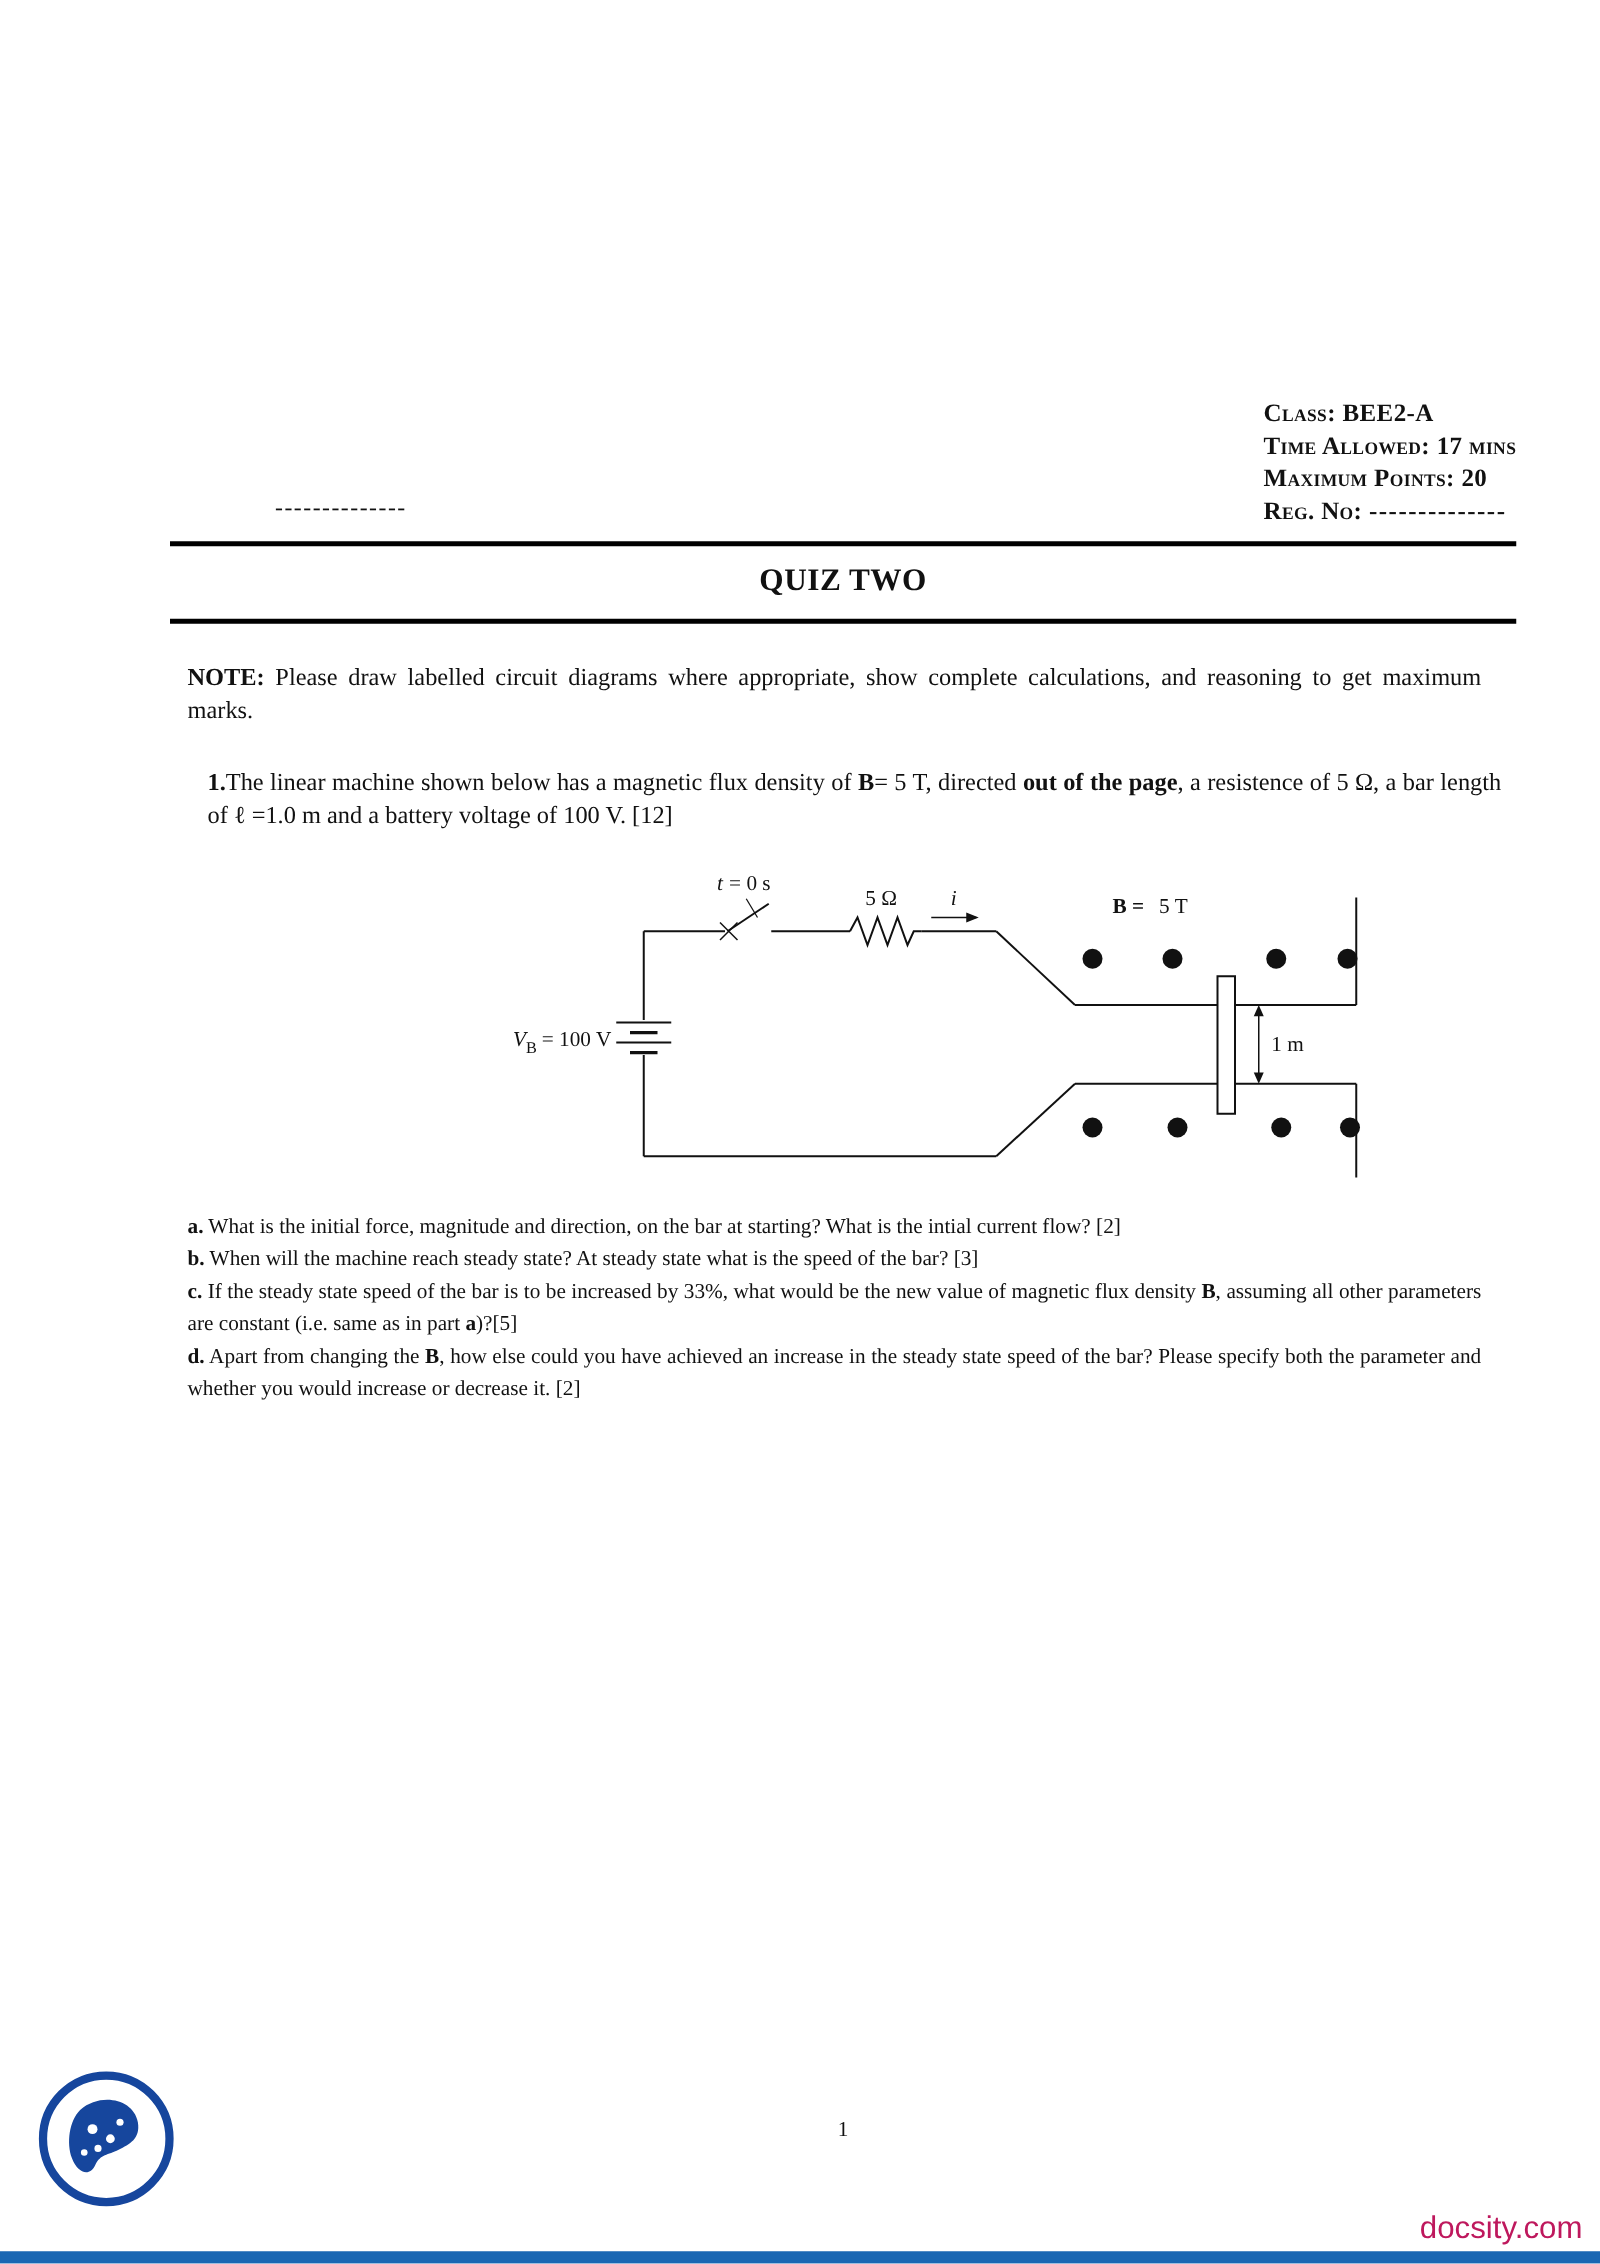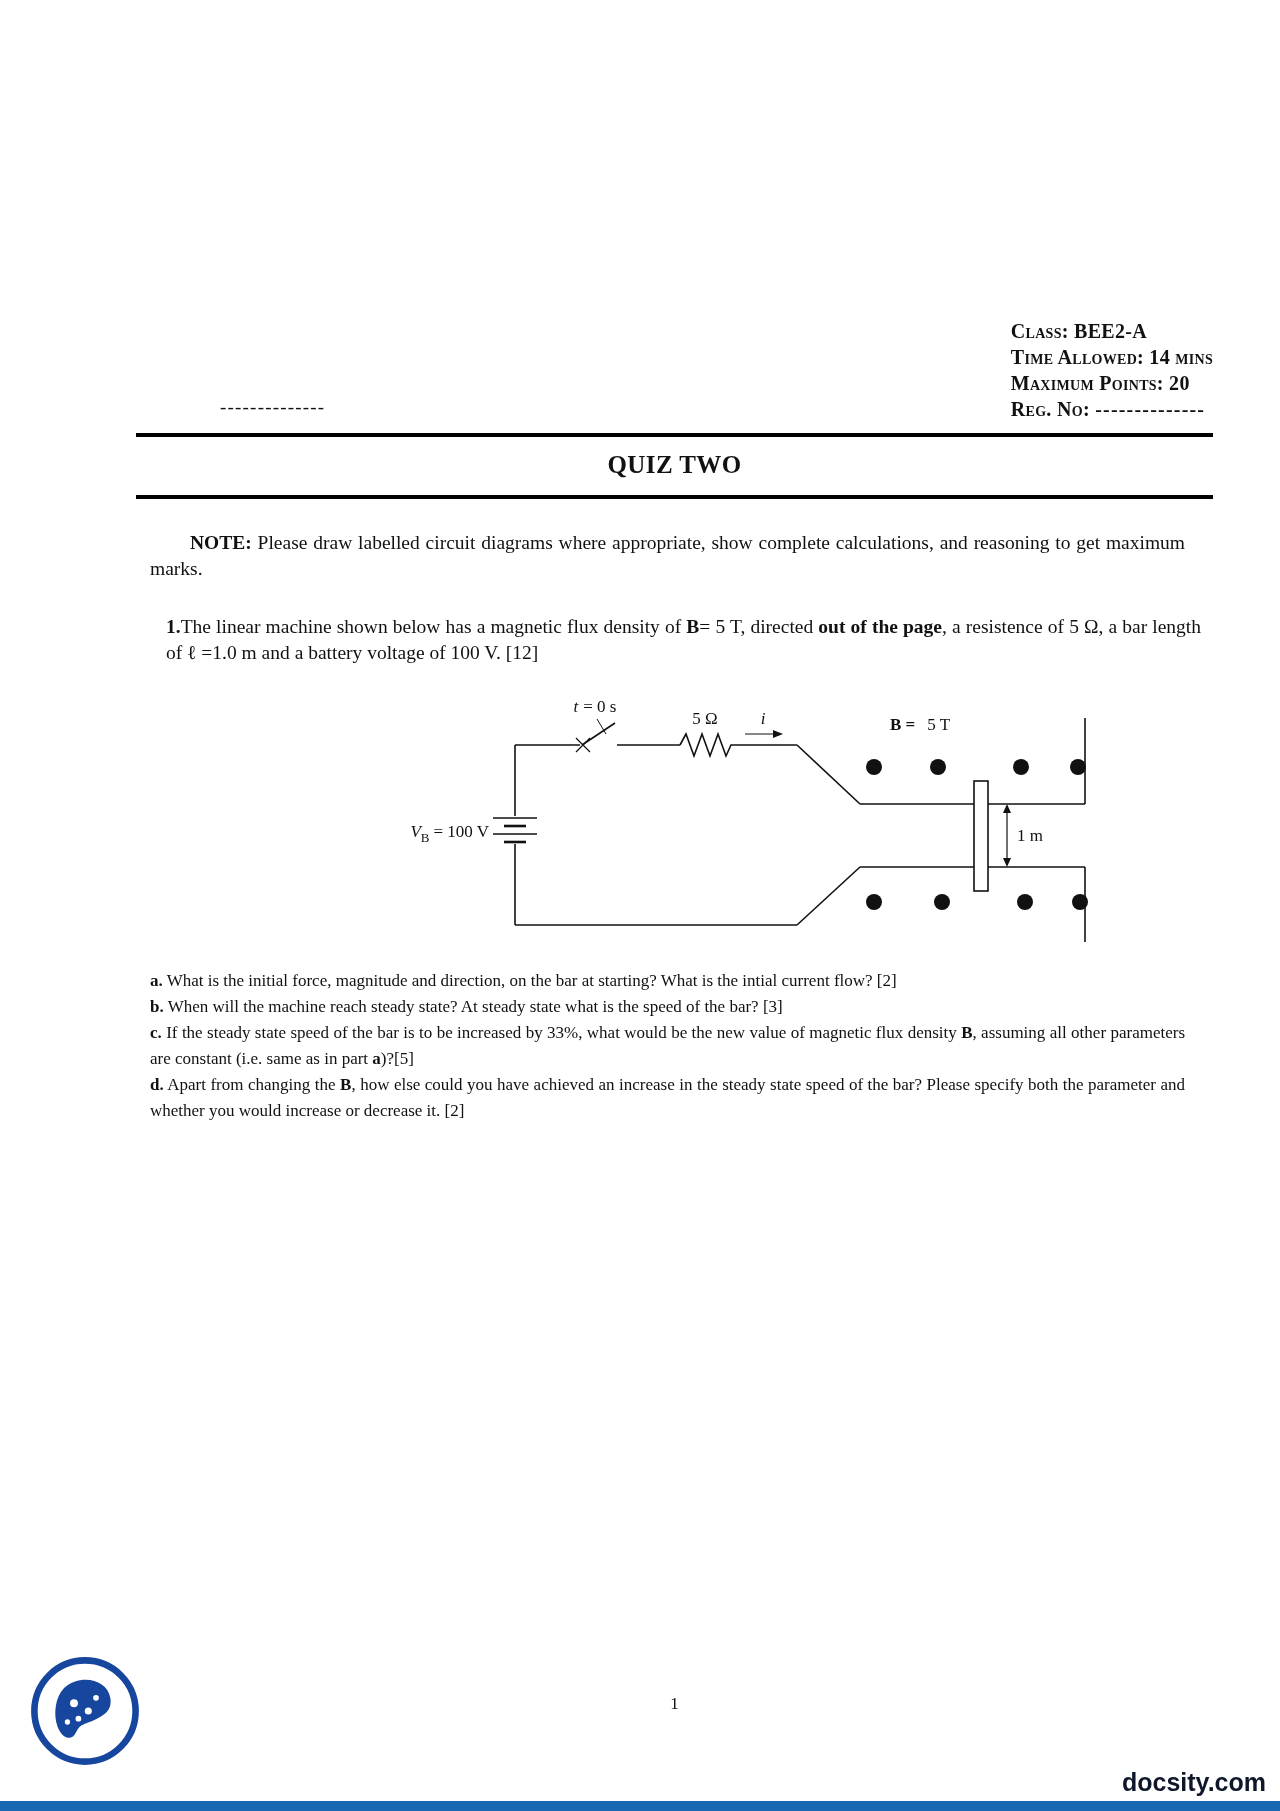--- a/index.html
+++ b/index.html
@@ -45,33 +45,33 @@
   .footer-bar { position:absolute; left:0; top:1801px; width:1280px; height:10px; }
 </style>
 </head>
 <body>
 
 <div class="page">
 
   <span class="left-blank dashes">--------------</span>
   <div class="header-block">
     <div class="sc">Class: BEE2-A</div>
-    <div class="sc">Time Allowed: 14 mins</div>
+    <div class="sc">Time Allowed: 17 mins</div>
     <div class="sc">Maximum Points: 20</div>
     <div>
       <span class="sc">Reg. No:</span>
       <span class="dashes">--------------</span>
     </div>
   </div>
 
   <div class="rule rule-top"></div>
   <div class="quiz-title">QUIZ TWO</div>
   <div class="rule rule-bottom"></div>
 
-  <p class="para note-para"><span style="font-weight: 700; margin-left: 40px;">NOTE:</span><span> Please draw labelled circuit diagrams where appropriate, show complete calculations, and reasoning to get maximum marks.</span></p>
+  <p class="para note-para"><span style="font-weight: 700;">NOTE:</span><span> Please draw labelled circuit diagrams where appropriate, show complete calculations, and reasoning to get maximum marks.</span></p>
 
   <p class="para q1-para"><span style="font-weight: 700;">1.</span><span>The linear machine shown below has a magnetic flux density of </span><span style="font-weight: 700;">B</span><span>= 5 T, directed </span><span style="font-weight: 700;">out of the page</span><span>, a resistence of 5 Ω, a bar length of ℓ =1.0 m and a battery voltage of 100 V. [12]</span></p>
 
   <svg class="circuit" viewBox="0 0 725 255">
     <g stroke="#111" stroke-width="1.6" fill="none">
       <path d="M130,55 L195,55"></path>
       <path d="M197,55 L230,33"></path>
       <path d="M191,48 L205,62 M191,62 L205,48" stroke-width="1.2"></path>
       <path d="M212,29 L221,44" stroke-width="1"></path>
       <path d="M232,55 L295,55"></path>
@@ -131,16 +131,16 @@
   <svg class="logo" viewBox="0 0 100 100">
     <circle cx="50" cy="50" r="46" fill="#ffffff" stroke="#16469d" stroke-width="6"></circle>
     <path d="M31,29 C46,16 70,21 73,38 C75,50 67,54 59,58 C51,62 46,61 42,69 C38,78 29,75 25,64 C21,53 23,37 31,29 Z" fill="#16469d"></path>
     <circle cx="40" cy="43" r="3.6" fill="#ffffff"></circle>
     <circle cx="53" cy="50" r="3.2" fill="#ffffff"></circle>
     <circle cx="44" cy="57" r="2.6" fill="#ffffff"></circle>
     <circle cx="34" cy="60" r="2.4" fill="#ffffff"></circle>
     <circle cx="60" cy="38" r="2.6" fill="#ffffff"></circle>
   </svg>
 
-  <a href="#" class="brand" style="color: #0f172a; font-weight: bold;">docsity.com</a>
+  <a href="#" class="brand" style="color: #be185d;">docsity.com</a>
   <div class="footer-bar" style="background: rgb(26, 103, 179);"></div>
 
 </div>
 
 </body></html>

